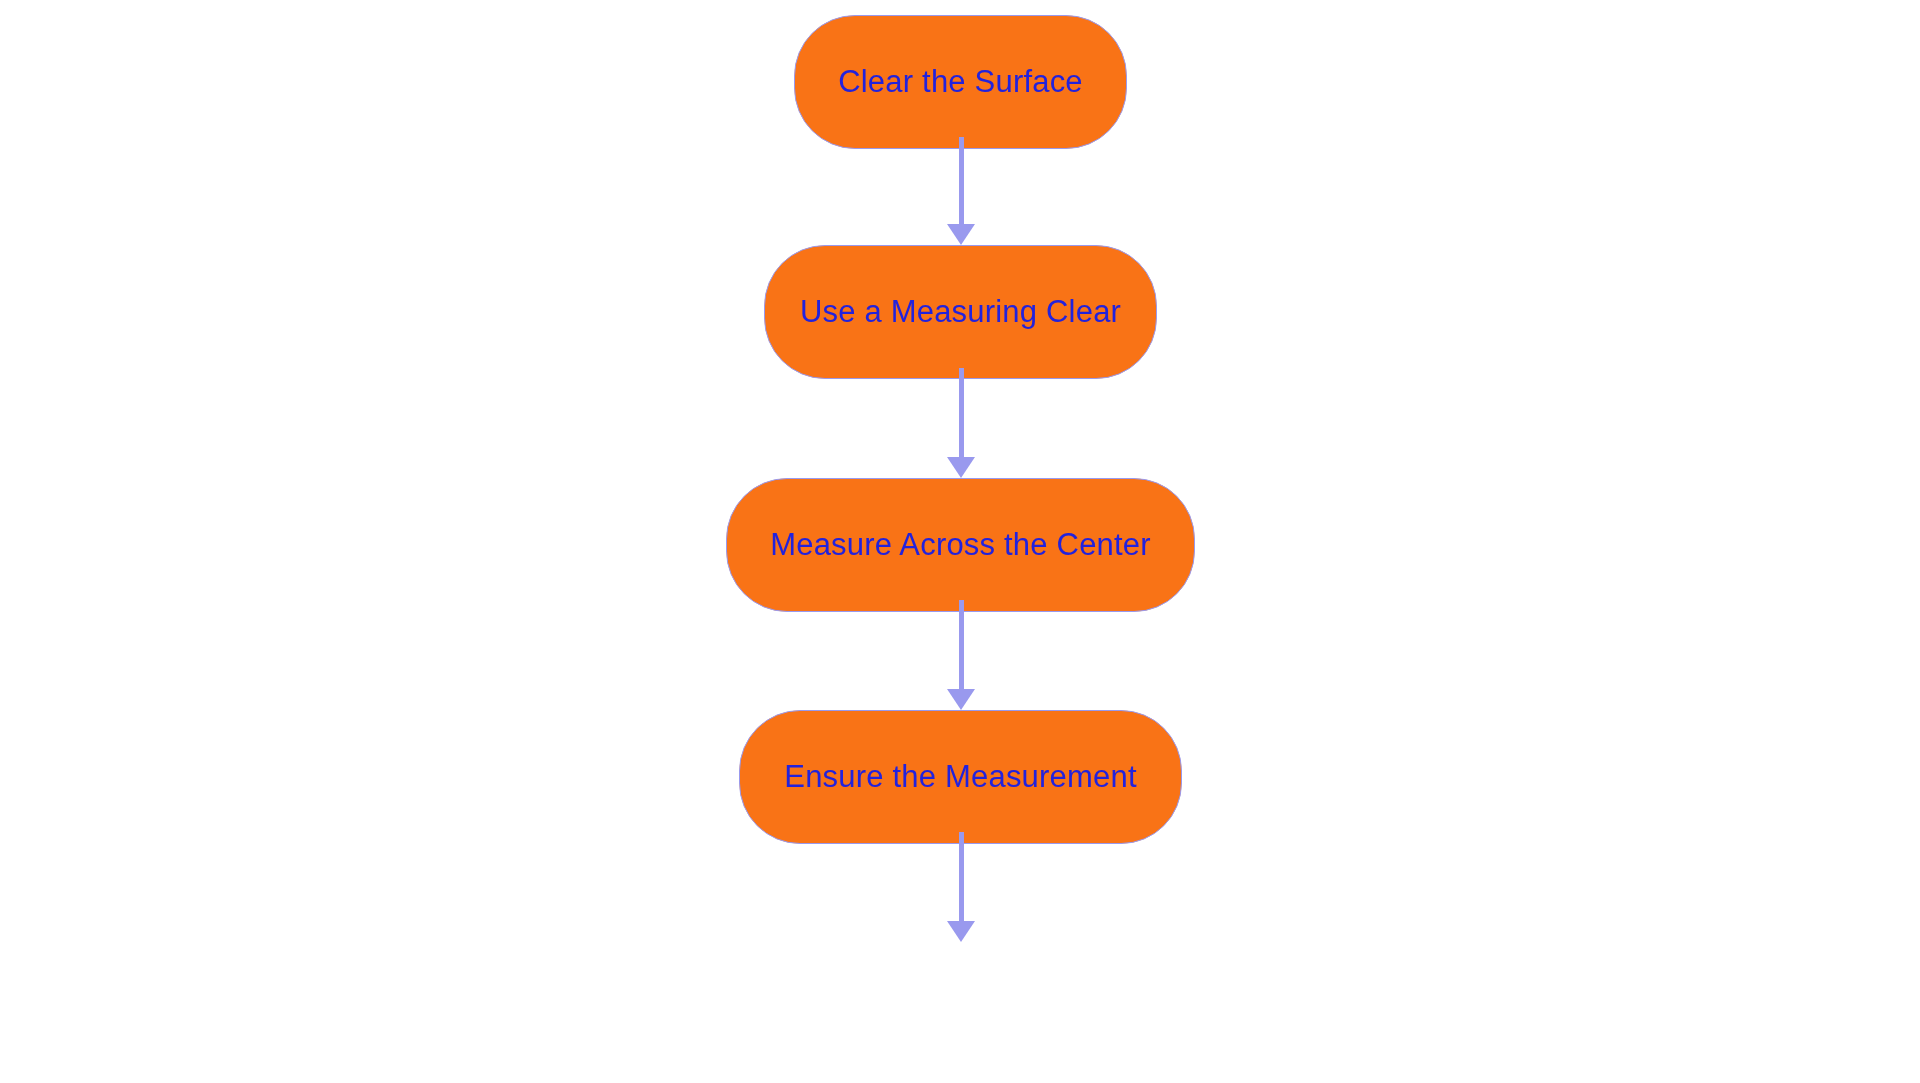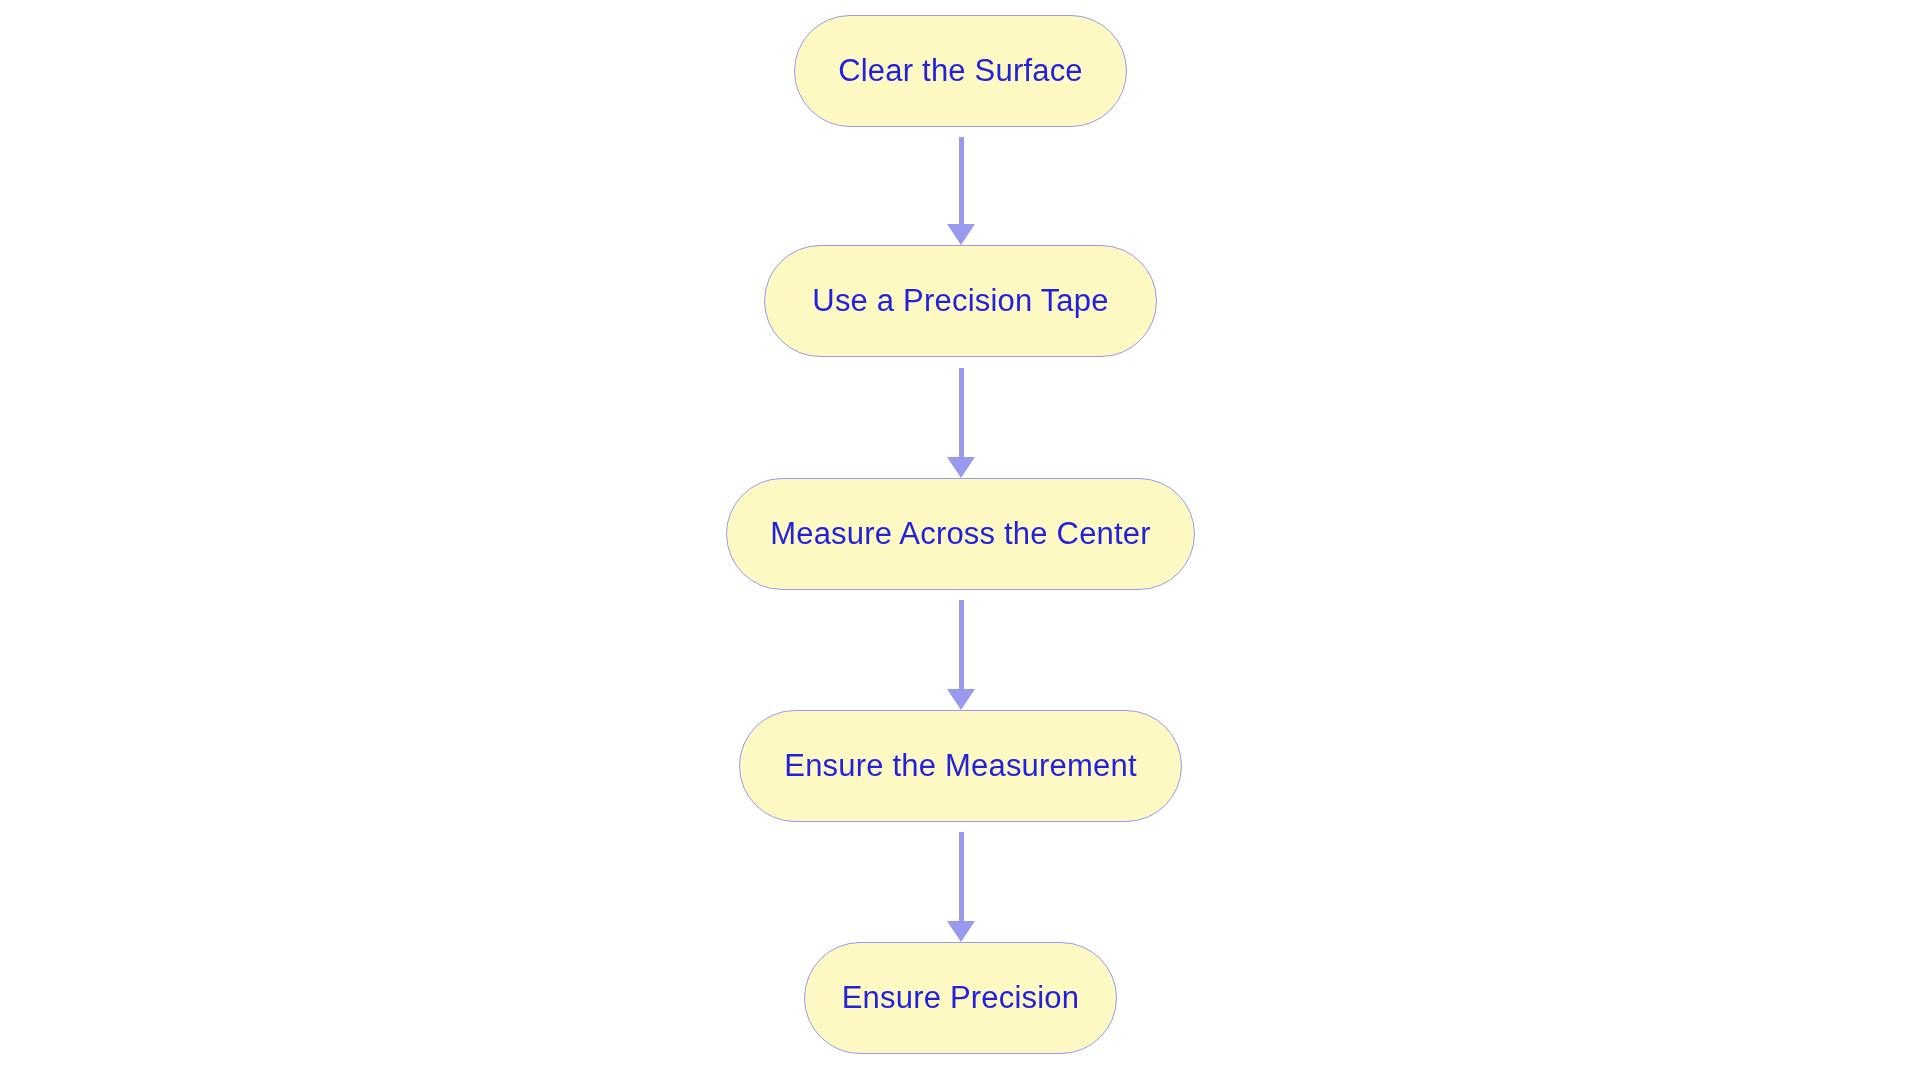--- a/index.html
+++ b/index.html
@@ -26,22 +26,22 @@
     left: 0;
     top: 0;
     width: 1920px;
     height: 1083px;
   }
 
   
   .node {
     position: absolute;
     box-sizing: border-box;
-    height: 112px;
-    background: #fef9c3;
+    height: 134px;
+    background: #f97316;
     border: 1.5px solid #9999ee;
     border-radius: 61px;
     display: flex;
     align-items: center;
     justify-content: center;
     text-align: center;
   }
   .node-label {
     color: #2222dd;
     font-family: "Liberation Sans", sans-serif;
@@ -107,21 +107,21 @@
     <div class="node node-1">
       <span class="node-label">Clear the Surface</span>
     </div>
 
     <div class="connector conn-1">
       <div class="shaft"></div>
       <div class="head"></div>
     </div>
 
     <div class="node node-2">
-      <span class="node-label">Use a Precision Tape</span>
+      <span class="node-label">Use a Measuring Clear</span>
     </div>
 
     <div class="connector conn-2">
       <div class="shaft"></div>
       <div class="head"></div>
     </div>
 
     <div class="node node-3">
       <span class="node-label">Measure Across the Center</span>
     </div>
@@ -133,18 +133,15 @@
 
     <div class="node node-4">
       <span class="node-label">Ensure the Measurement</span>
     </div>
 
     <div class="connector conn-4">
       <div class="shaft"></div>
       <div class="head"></div>
     </div>
 
-    <div class="node node-5">
-      <span class="node-label">Ensure Precision</span>
-    </div>
 
   </div>
 </div>
 
 </body></html>

